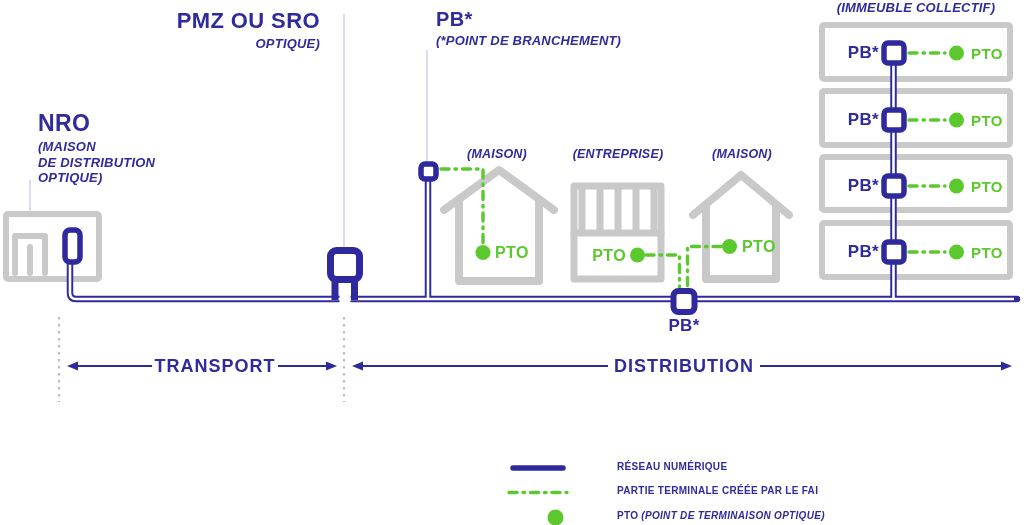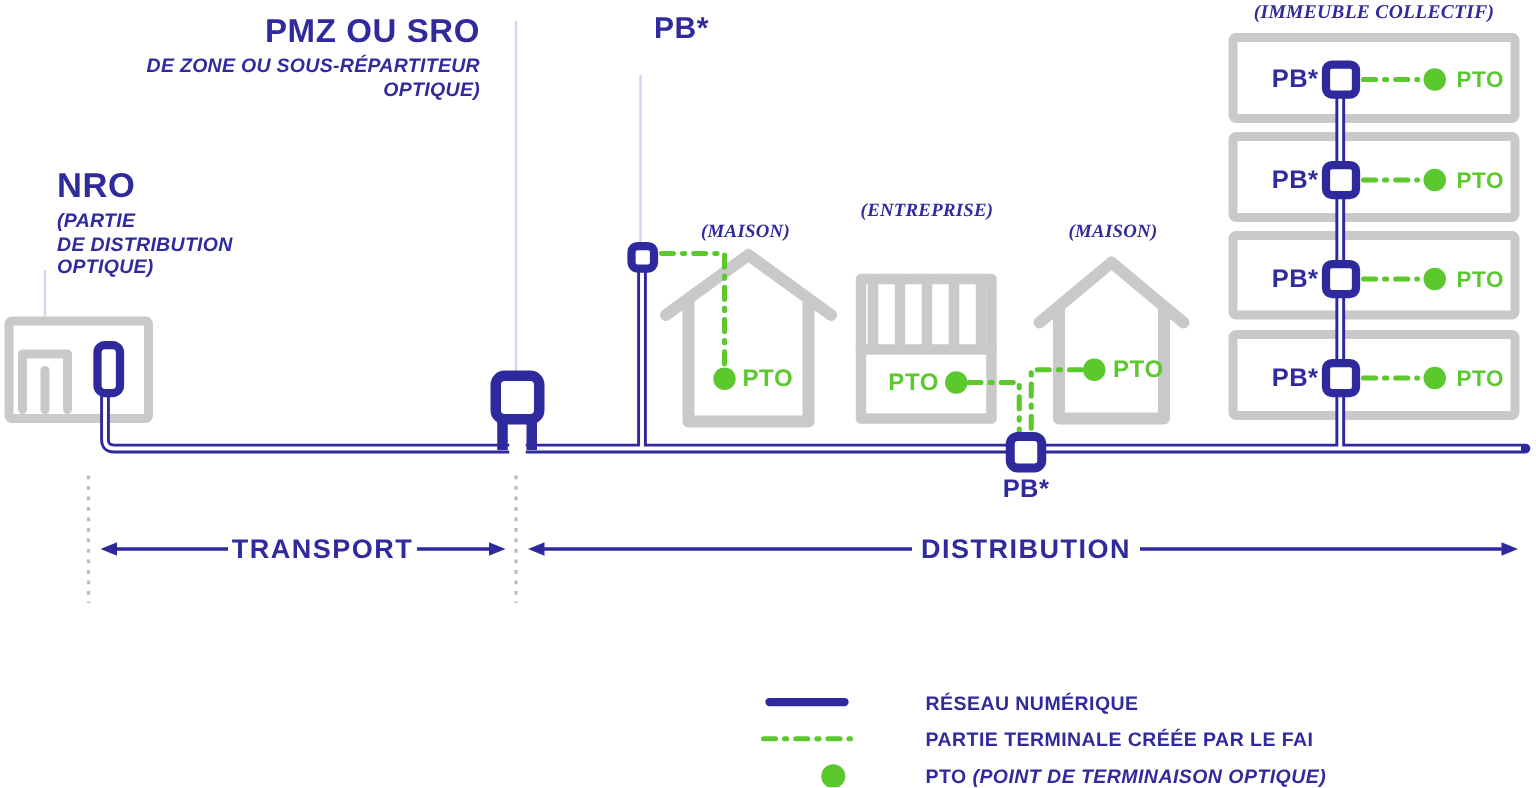--- a/index.html
+++ b/index.html
@@ -6,25 +6,25 @@
   #stage{
     position:relative;width:1024px;height:525px;background:#fff;overflow:hidden;
     font-family:"Liberation Sans",sans-serif;color:#302b9c;
   }
   #diagram-svg{position:absolute;left:0;top:0;}
   .txt{position:absolute;white-space:nowrap;}
   .title{font-size:23px;font-weight:800;letter-spacing:.4px;}
   .subtitle{font-size:13px;font-weight:700;font-style:italic;line-height:15.5px;letter-spacing:.2px;}
   .right{text-align:right;}
   .center{text-align:center;}
-  .bldg-label{font-size:12.5px;font-weight:700;font-style:italic;letter-spacing:.2px;font-family:Liberation Serif, serif;}
+  .bldg-label{font-size:12.5px;font-weight:700;font-style:italic;letter-spacing:.2px;}
   .pb-small{font-size:17px;font-weight:800;letter-spacing:.3px;}
   .pto{color:#5bc92d;font-size:15px;font-weight:800;letter-spacing:.4px;}
   .section-label{font-size:18px;font-weight:800;letter-spacing:1px;}
-  .legend-text{font-size:13px;font-weight:700;letter-spacing:.3px;padding-left:42px;}
+  .legend-text{font-size:10px;font-weight:700;letter-spacing:.3px;padding-left:42px;}
   .legend-text .hvy{font-weight:800;}
   .legend-text .ital{font-style:italic;}
 </style>
 </head>
 <body>
 
 <div id="stage">
 
   <svg id="diagram-svg" width="1024" height="525" viewBox="0 0 1024 525">
 
@@ -139,40 +139,40 @@
     <g>
       <line x1="513" y1="468" x2="563" y2="468" stroke="#2e2a9d" stroke-width="5.5" stroke-linecap="round"></line>
       <line x1="509" y1="492.5" x2="567" y2="492.5" stroke="#5bc92d" stroke-width="3.4" stroke-linecap="round" stroke-dasharray="8 6 1.5 6"></line>
       <circle cx="555.5" cy="517.5" r="8" fill="#5bc92d"></circle>
     </g>
   </svg>
 
   <div class="txt" style="left:38px;top:110px;">
     <div class="title">NRO</div>
     <div class="subtitle" style="margin-top:2px;">
-      <div>(PARTIE</div>
+      <div>(MAISON</div>
       <div>DE DISTRIBUTION</div>
       <div>OPTIQUE)</div>
     </div>
   </div>
 
   <div class="txt right" style="left:44px;top:8px;width:276px;">
     <div class="title" style="font-size:22px;">PMZ OU SRO</div>
     <div class="subtitle" style="margin-top:2px;">
-      <div>DE ZONE OU SOUS-RÉPARTITEUR</div>
       <div>OPTIQUE)</div>
     </div>
   </div>
 
   <div class="txt" style="left:436px;top:8px;">
     <div class="title" style="font-size:20px;">PB*</div>
+    <div class="subtitle" style="margin-top:2px;">(*POINT DE BRANCHEMENT)</div>
   </div>
 
   <div class="txt bldg-label center" style="left:447px;top:147px;width:100px;">(MAISON)</div>
-  <div class="txt bldg-label center" style="left:568px;top:133px;width:100px;">(ENTREPRISE)</div>
+  <div class="txt bldg-label center" style="left:568px;top:147px;width:100px;">(ENTREPRISE)</div>
   <div class="txt bldg-label center" style="left:692px;top:147px;width:100px;">(MAISON)</div>
   <div class="txt bldg-label center" style="left:816px;top:0px;width:200px;font-size:13px;">(IMMEUBLE COLLECTIF)</div>
 
   <div class="txt pb-small right" style="left:820px;top:43px;width:59px;">PB*</div>
   <div class="txt pb-small right" style="left:820px;top:110px;width:59px;">PB*</div>
   <div class="txt pb-small right" style="left:820px;top:176px;width:59px;">PB*</div>
   <div class="txt pb-small right" style="left:820px;top:242px;width:59px;">PB*</div>
   <div class="txt pto" style="left:971px;top:45px;">PTO</div>
   <div class="txt pto" style="left:971px;top:112px;">PTO</div>
   <div class="txt pto" style="left:971px;top:178px;">PTO</div>

